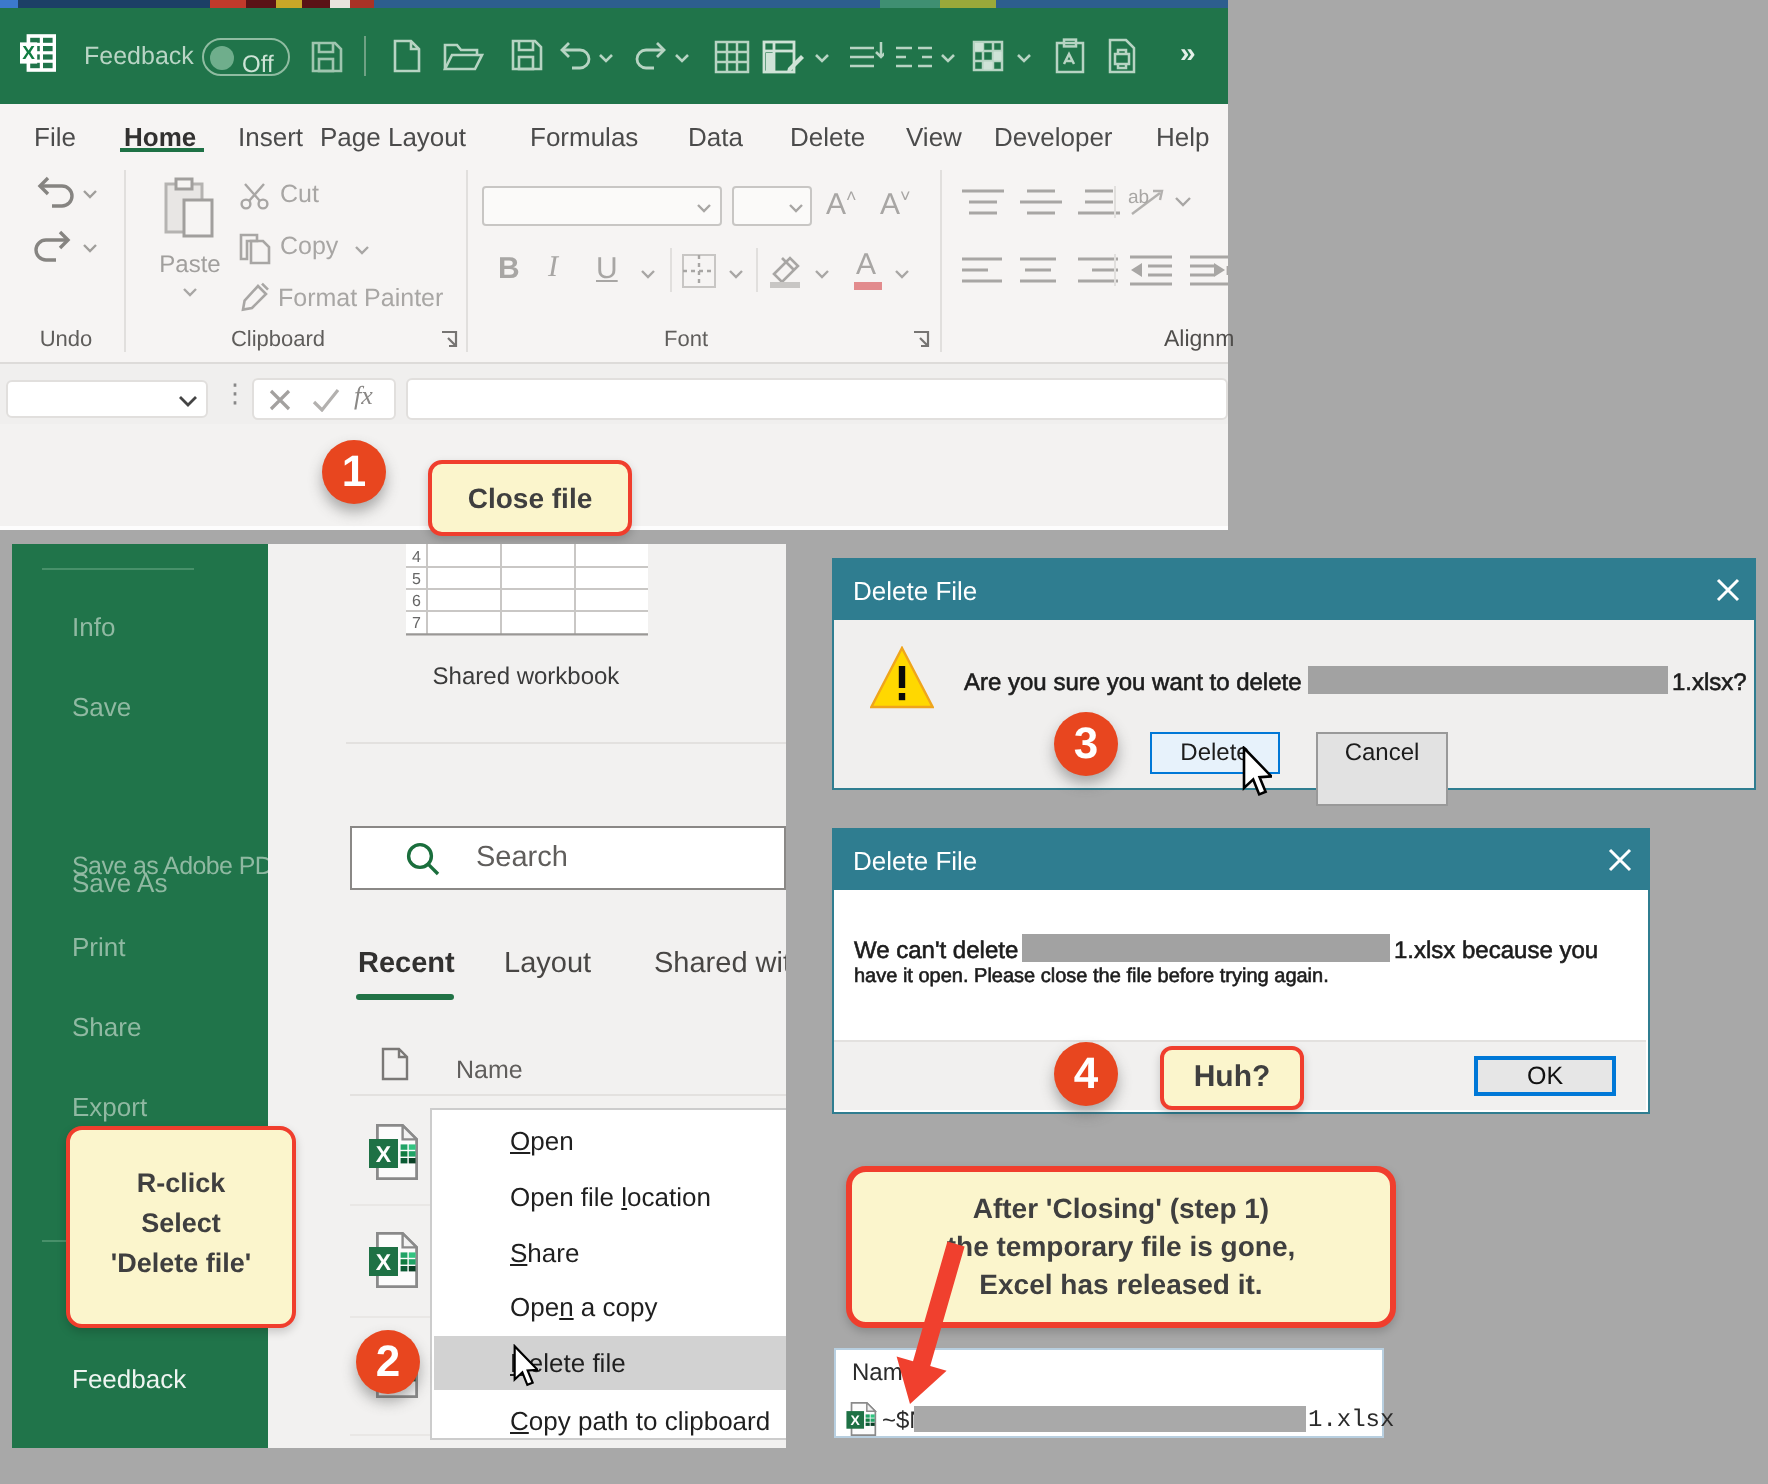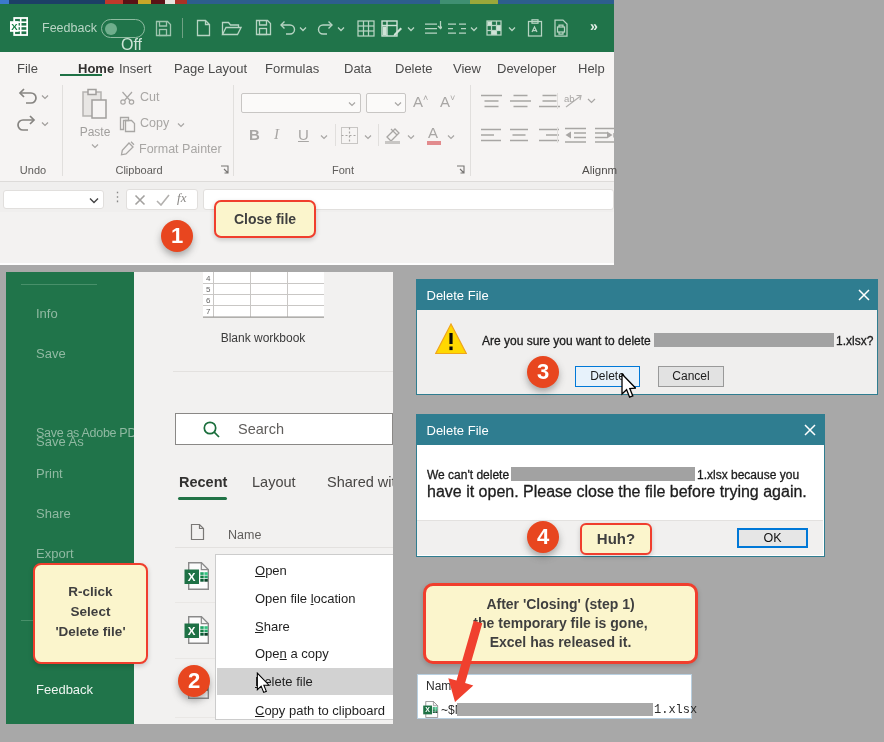--- a/index.html
+++ b/index.html
@@ -64,21 +64,21 @@
             <line x1="4.2" y1="13.6" x2="17.2" y2="13.6"></line>
           <line x1="10.7" y1="1" x2="10.7" y2="18"></line>
         </g>
         <rect x="0" y="4.2" width="8.6" height="10.6" fill="#fff"></rect>
         <text x="4.3" y="12.6" font-size="9.5" font-weight="bold" fill="#107c41" text-anchor="middle" font-family="Liberation Sans">X</text>
       </svg>
       <div class="abs" style="left:42px;top:17px;font-size:12.5px;color:#b9d5c5;">Feedback</div>
 
       <div class="abs" style="left:101px;top:15px;width:42px;height:17px;border:1.5px solid #8fbca1;border-radius:10px;">
         <div class="abs" style="left:2.5px;top:2.5px;width:12px;height:12px;border-radius:50%;background:#6fae8c;"></div>
-        <div class="abs" style="left:19px;top:16px;font-size:16px;color:#cde4d6;">Off</div>
+        <div class="abs" style="left:19px;top:5px;font-size:12px;color:#cde4d6;">Off</div>
       </div>
 
       <svg class="abs" style="left:155px;top:16px;" width="17" height="17" viewBox="0 0 17 17">
         <g fill="none" stroke="#9fc5af" stroke-width="1.3">
           <path d="M1.5 1.5 h11 l3 3 v11 h-14 z"></path>
           <path d="M4.5 1.5 v4.5 h7 v-4.5"></path>
           <rect x="4.5" y="9.5" width="7" height="6"></rect>
         </g>
       </svg>
       <div class="abs" style="left:182px;top:14px;width:1px;height:20px;background:#6fa184;"></div>
@@ -184,24 +184,24 @@
           <path d="M2 1 h8 l4 4 v12 h-12 z"></path>
           <rect x="4.5" y="8" width="7" height="5"></rect>
           <path d="M6 8 v-2 h4 v2 M6 13 v2 h4 v-2"></path>
         </g>
       </svg>
       <div class="abs" style="left:590px;top:14px;font-size:14px;font-weight:bold;color:#e3efe8;">»</div>
     </div>
 
     <div class="abs" id="tabrow" style="left:0;top:52px;width:614px;height:28px;background:#f6f4f3;font-size:13px;color:#4b4b4b;">
       <div class="abs" style="left:17px;top:9px;">File</div>
-      <div class="abs" style="left:62px;top:9px;font-weight:bold;color:#323130;margin-left:16px;">Home</div>
+      <div class="abs" style="left:62px;top:9px;font-weight:bold;color:#323130;">Home</div>
       <div class="abs" style="left:60px;top:21.5px;width:42px;height:2.5px;background:#1e7145;"></div>
       <div class="abs" style="left:119px;top:9px;">Insert</div>
-      <div class="abs" style="left:174px;top:9px;">Page Layout</div>
+      <div class="abs" style="left:160px;top:9px;">Page Layout</div>
       <div class="abs" style="left:265px;top:9px;">Formulas</div>
       <div class="abs" style="left:344px;top:9px;">Data</div>
       <div class="abs" style="left:395px;top:9px;">Delete</div>
       <div class="abs" style="left:453px;top:9px;">View</div>
       <div class="abs" style="left:497px;top:9px;">Developer</div>
       <div class="abs" style="left:578px;top:9px;">Help</div>
     </div>
 
     <div class="abs" id="ribbon" style="left:0;top:80px;width:614px;height:101px;background:#f6f4f3;border-bottom:1px solid #dddbd9;">
 
@@ -368,21 +368,21 @@
       <svg class="abs" style="left:156px;top:12px;" width="14" height="12" viewBox="0 0 14 12">
           <path d="M1 7 l4 4 L13 1" fill="none" stroke="#b3b1af" stroke-width="1.6"></path>
         </svg>
       <div class="abs" style="left:177px;top:8px;font-size:13px;font-style:italic;color:#8a8886;font-family:'Liberation Serif',serif;"><i>f</i>x</div>
       <div class="abs" style="left:203px;top:7px;width:411px;height:21px;background:#fff;border:1px solid #e1dfdd;border-radius:3px;box-sizing:border-box;"></div>
     </div>
 
     <div class="abs" style="left:0;top:212px;width:614px;height:51px;background:#f3f2f1;"></div>
     <div class="abs" style="left:0;top:263px;width:614px;height:2px;background:#fdfdfd;"></div>
     <div class="circ" style="left:161px;top:220px;">1</div>
-    <div class="callout" style="left:214px;top:200px;width:98px;height:34px;font-size:14px;line-height:34px;border-radius:7px;">Close file</div>
+    <div class="callout" style="left:214px;top:230px;width:98px;height:34px;font-size:14px;line-height:34px;border-radius:7px;">Close file</div>
   </div>
 
   <div class="abs" id="backstage" style="left:6px;top:272px;width:387px;height:452px;background:#f2f1f0;overflow:hidden;">
     <div class="abs" id="sidebar" style="left:0;top:0;width:128px;height:452px;background:#20744a;font-size:13px;color:#90b9a2;overflow:hidden;">
       <div class="abs" style="left:15px;top:12px;width:76px;height:1px;background:#48906a;"></div>
       <div class="abs" style="left:30px;top:34px;text-align:right;">Info</div>
       <div class="abs" style="left:30px;top:74px;">Save</div>
       <div class="abs" style="left:30px;top:114px;margin-top:48px;">Save As</div>
       <div class="abs" style="left:30px;top:154px;white-space:nowrap;font-size:12.5px;letter-spacing:-0.3px;">Save as Adobe PDF</div>
       <div class="abs" style="left:30px;top:194px;text-align:right;">Print</div>
@@ -404,21 +404,21 @@
             <line x1="84.5" y1="0" x2="84.5" y2="45"></line>
         </g>
         <line x1="0" y1="45.2" x2="121" y2="45.2" stroke="#9a9896" stroke-width="1.2"></line>
         <g font-size="8" fill="#666" font-family="Liberation Sans">
           <text x="3" y="9">4</text>
             <text x="3" y="20">5</text>
             <text x="3" y="31">6</text>
             <text x="3" y="42">7</text>
         </g>
       </svg>
-      <div class="abs" style="left:29px;top:59px;width:200px;text-align:center;font-size:12px;color:#3b3b3b;">Blank workbook</div>
+      <div class="abs" style="left:29px;top:59px;width:200px;text-align:center;font-size:12px;color:#3b3b3b;">Shared workbook</div>
       <div class="abs" style="left:39px;top:99px;width:220px;height:1px;background:#e3e1df;"></div>
 
       <div class="abs" style="left:41px;top:141px;width:218px;height:32px;background:#fff;border:1px solid #8a8886;box-sizing:border-box;"></div>
       <svg class="abs" style="left:68px;top:148px;" width="19" height="19" viewBox="0 0 19 19">
         <circle cx="8" cy="8" r="5.7" fill="none" stroke="#1a6e3c" stroke-width="1.7"></circle>
         <line x1="12.2" y1="12.2" x2="17" y2="17" stroke="#1a6e3c" stroke-width="1.7"></line>
       </svg>
       <div class="abs" style="left:104px;top:149px;font-size:14.5px;color:#605e5c;">Search</div>
 
       <div class="abs" style="left:45px;top:202px;font-size:14.5px;font-weight:bold;color:#323130;">Recent</div>
@@ -473,38 +473,38 @@
         </svg>
     </div>
     <svg class="abs" style="left:18px;top:43px;" width="32" height="32">
         <use href="#sym-warn"></use>
       </svg>
     <div class="abs" style="left:65px;top:54px;font-size:12px;color:#1c1c1c;white-space:nowrap;-webkit-text-stroke:0.3px #1c1c1c;">Are you sure you want to delete N</div>
     <div class="abs" style="left:237px;top:53px;width:180px;height:14px;background:#a2a2a2;"></div>
     <div class="abs" style="left:419px;top:54px;font-size:12px;color:#1c1c1c;-webkit-text-stroke:0.3px #1c1c1c;">1.xlsx?</div>
     <div class="circ" style="left:110px;top:76px;">3</div>
     <div class="abs" style="left:158px;top:86px;width:65px;height:21px;background:#e7f2fb;border:1px solid #0078d7;box-sizing:border-box;text-align:center;font-size:12px;color:#1c1c1c;line-height:19px;">Delete</div>
-    <div class="abs" style="left:241px;top:86px;width:66px;height:21px;background:#e2e2e2;border:1px solid #999;box-sizing:border-box;text-align:center;font-size:12px;color:#1c1c1c;line-height:19px;">Cancel</div>
+    <div class="abs" style="left:241px;top:86px;width:66px;height:37px;background:#e2e2e2;border:1px solid #999;box-sizing:border-box;text-align:center;font-size:12px;color:#1c1c1c;line-height:19px;">Cancel</div>
     <svg class="abs" style="left:201px;top:93px;" width="18" height="27">
         <use href="#sym-cursor"></use>
       </svg>
   </div>
 
   <div class="abs" id="dlg2" style="left:416px;top:414px;width:409px;height:143px;background:#fff;border:1.5px solid #2f7d90;box-sizing:border-box;">
     <div class="abs" style="left:-0.5px;top:-0.5px;width:407px;height:30px;background:#2f7d90;">
       <div class="abs" style="left:10px;top:8px;font-size:13px;color:#fff;">Delete File</div>
       <svg class="abs" style="left:387px;top:9px;" width="12" height="12" viewBox="0 0 12 12">
           <path d="M1 1 l10 10 M11 1 l-10 10" stroke="#fff" stroke-width="1.5"></path>
         </svg>
     </div>
     <div class="abs" style="left:0;top:105px;width:406px;height:34px;background:#f1f0ef;border-top:1px solid #e3e1df;"></div>
     <div class="abs" style="left:10px;top:53px;font-size:12px;color:#1c1c1c;white-space:nowrap;-webkit-text-stroke:0.3px #1c1c1c;">We can't delete N</div>
     <div class="abs" style="left:94px;top:52px;width:184px;height:14px;background:#a2a2a2;"></div>
     <div class="abs" style="left:280px;top:53px;font-size:12px;color:#1c1c1c;-webkit-text-stroke:0.3px #1c1c1c;">1.xlsx because you</div>
-    <div class="abs" style="left:10px;top:68px;font-size:16px;color:#1c1c1c;white-space:nowrap;-webkit-text-stroke:0.3px #1c1c1c;">have it open. Please close the file before trying again.</div>
+    <div class="abs" style="left:10px;top:68px;font-size:10px;color:#1c1c1c;white-space:nowrap;-webkit-text-stroke:0.3px #1c1c1c;">have it open. Please close the file before trying again.</div>
     <div class="circ" style="left:110px;top:106px;">4</div>
     <div class="callout" style="left:163px;top:108px;width:68px;height:28px;font-size:15px;line-height:28px;border-radius:6px;">Huh?</div>
     <div class="abs" style="left:320px;top:113px;width:71px;height:20px;background:#e6e6e6;border:2px solid #0078d7;box-sizing:border-box;text-align:center;font-size:12.5px;color:#111;line-height:16px;">OK</div>
   </div>
 
   <div class="callout" id="callout3" style="left:423px;top:583px;width:275px;height:81px;border:3px solid #f03e2d;border-radius:10px;box-sizing:border-box;font-size:14px;">
     <div style="margin-top:9px;line-height:19px;">After 'Closing' (step 1)<br>the temporary file is gone,<br>Excel has released it.</div>
   </div>
   <div class="abs" id="filebox" style="left:417px;top:674px;width:275px;height:45px;background:#fff;border:1px solid #b8cfe0;box-sizing:border-box;font-size:12px;color:#2b2b2b;">
     <div class="abs" style="left:8px;top:4px;">Name</div>

